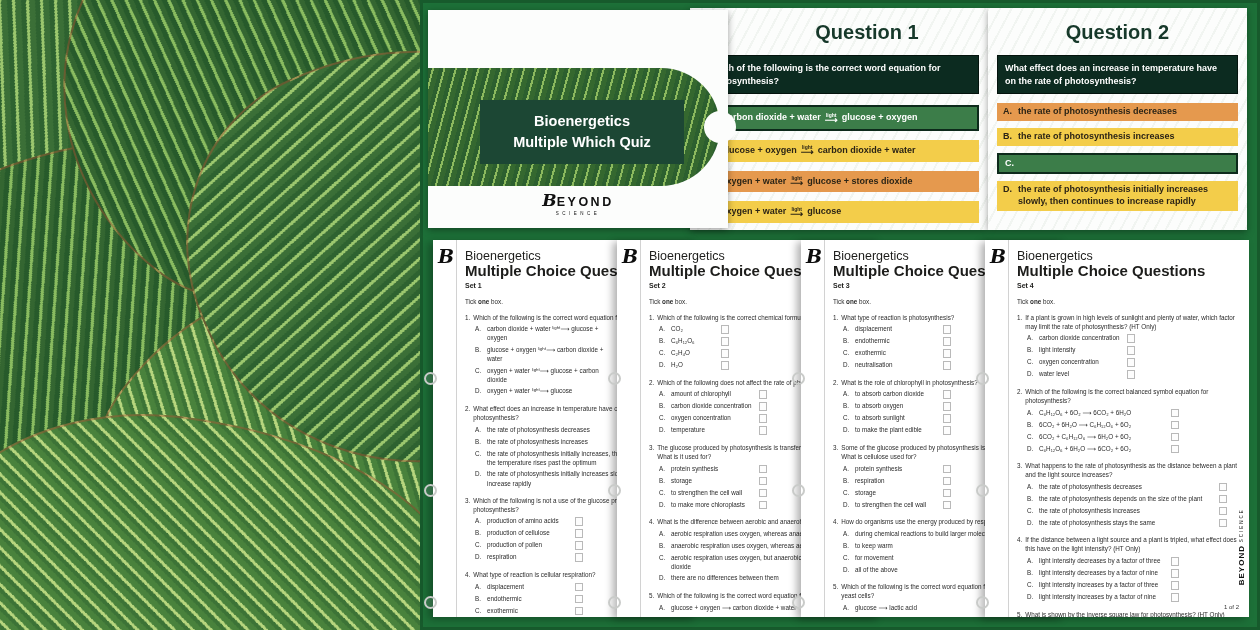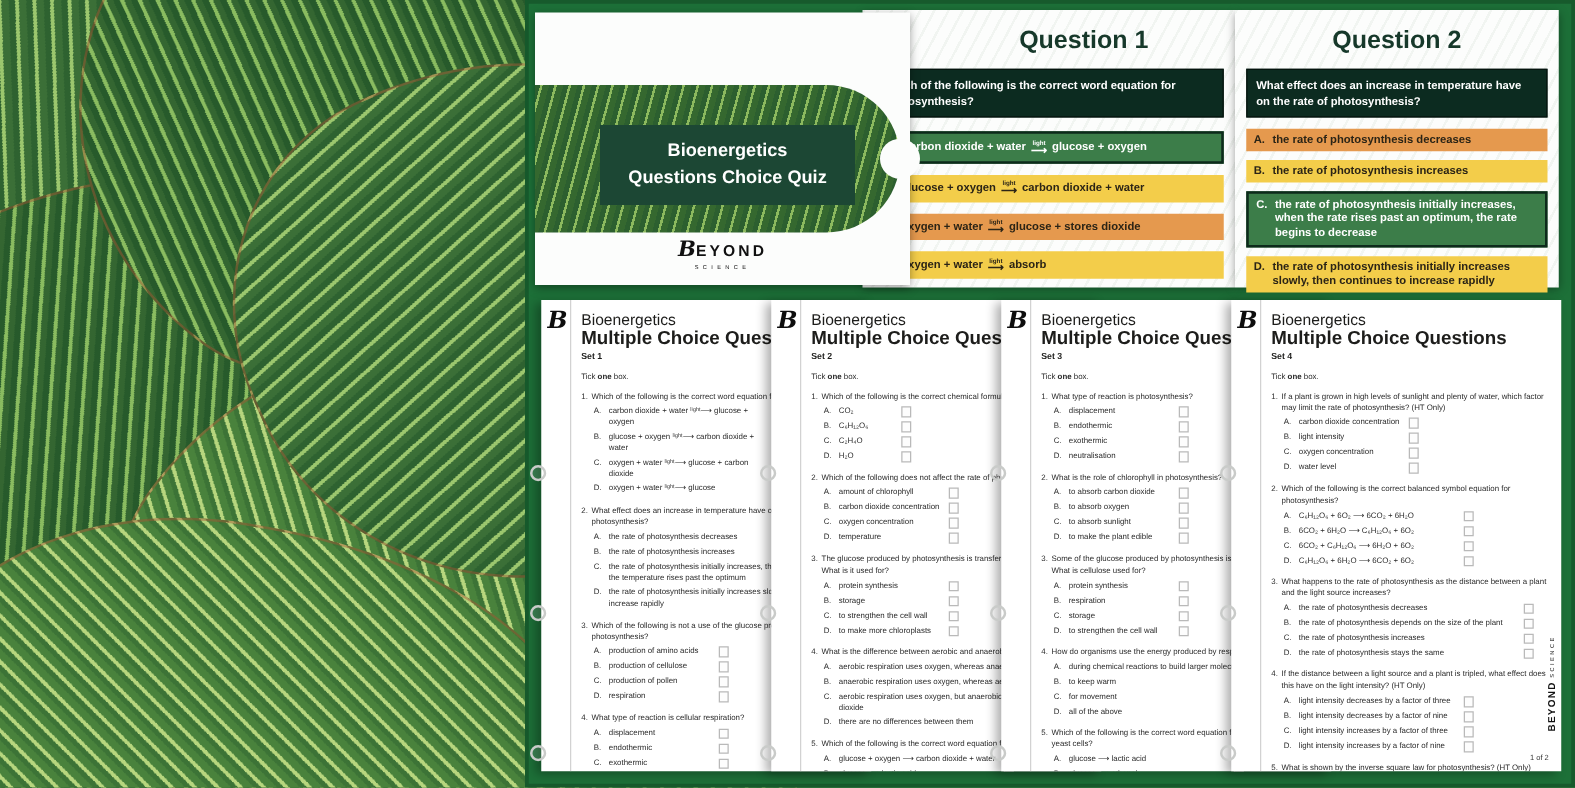--- a/index.html
+++ b/index.html
@@ -145,21 +145,21 @@
         <span>glucose + stores dioxide</span>
       </div>
 
       <div class="abar yellow">
         <span class="olet2">D.</span>
         <span>oxygen + water</span>
         <span class="astack">
           <i class="albl">light</i>
           <i class="aline">⟶</i>
         </span>
-        <span>absorb</span>
+        <span>glucose</span>
       </div>
     </div>
 </div>
 
 <div class="slide" id="slide-q2">
   <div class="sl-head">Question 2</div>
   <div class="qbar">What effect does an increase in temperature have on the rate of photosynthesis?</div>
   <div class="abars">
 
       <div class="abar orange">
@@ -167,35 +167,34 @@
         <span>the rate of photosynthesis decreases</span>
       </div>
 
       <div class="abar yellow">
         <span class="olet2">B.</span>
         <span>the rate of photosynthesis increases</span>
       </div>
 
       <div class="abar correct">
         <span class="olet2">C.</span>
-        <span>the rate of photosynthesis initially increases, when the rate rises past an optimum, the rate begins to decrease</span>
       </div>
 
       <div class="abar yellow">
         <span class="olet2">D.</span>
         <span>the rate of photosynthesis initially increases slowly, then continues to increase rapidly</span>
       </div>
     </div>
 </div>
 
 <div class="slide" id="slide-title">
   <div class="band"></div>
   <div class="tbox">
     <div>Bioenergetics</div>
-    <div>Questions Choice Quiz</div>
+    <div>Multiple Which Quiz</div>
   </div>
   <div class="brand">
     <span class="bb">B</span><span class="bey">EYOND</span>
     <span class="sci">SCIENCE</span>
   </div>
 </div>
 
 <div class="sheets">
 
     <div class="page">

